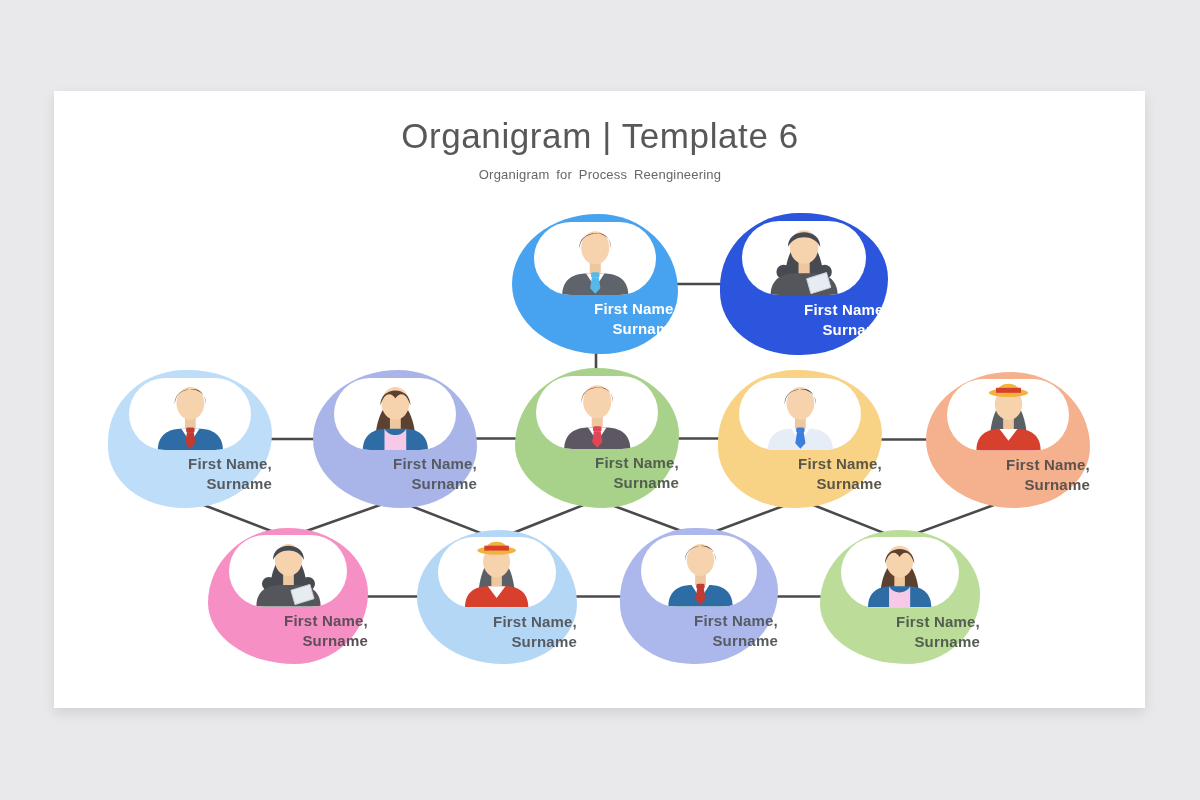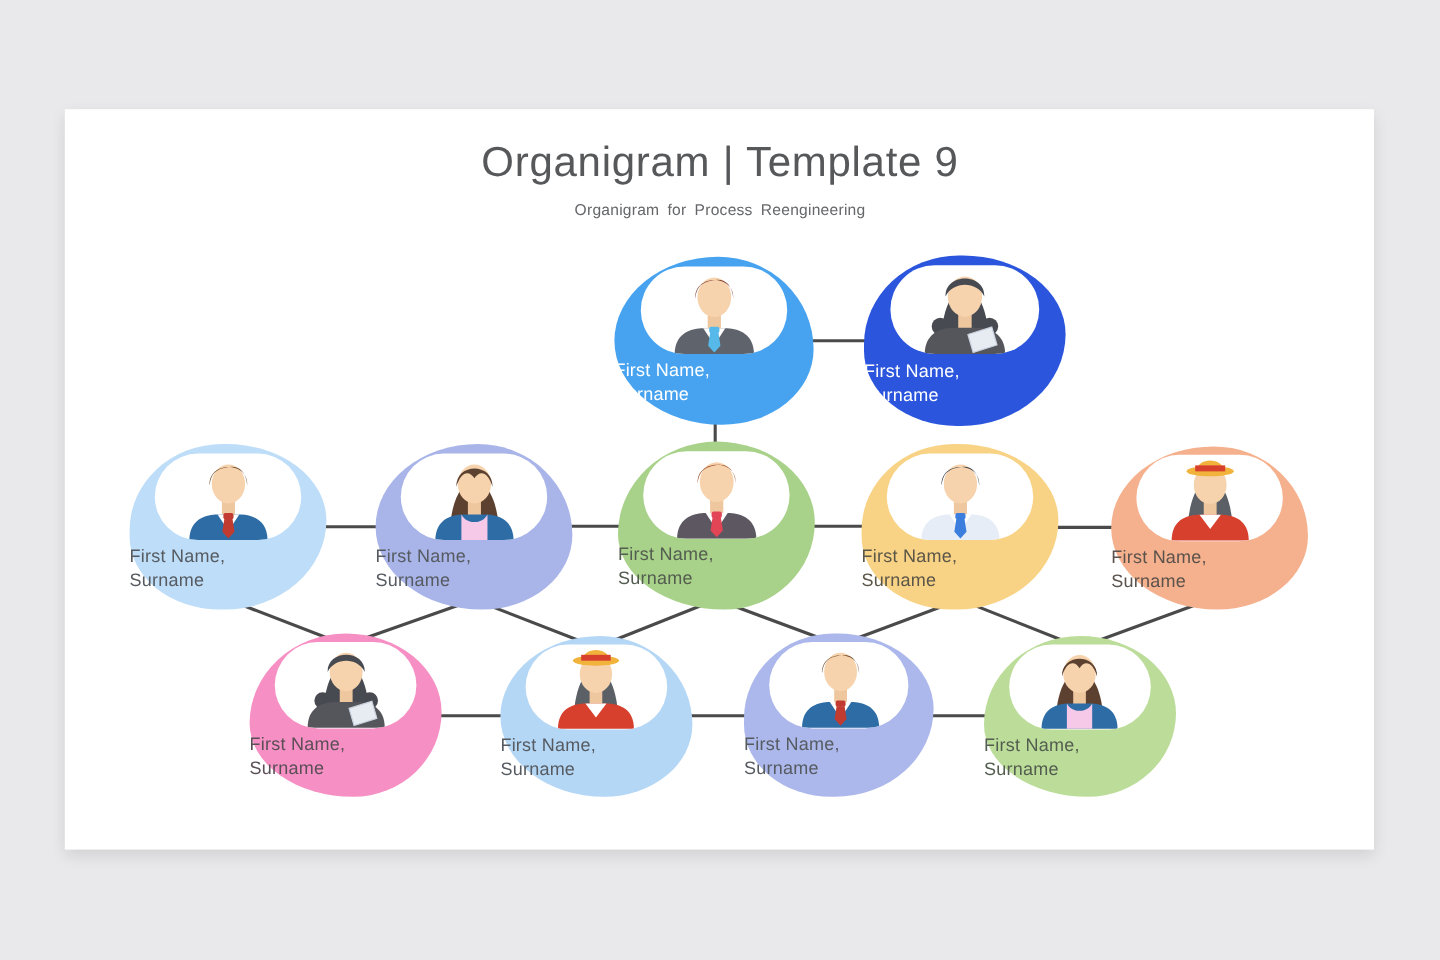--- a/index.html
+++ b/index.html
@@ -25,32 +25,32 @@
   .node{position:absolute;z-index:3;cursor:pointer}
   .blob-a{border-radius:52% 48% 46% 54%/50% 55% 45% 50%}
   .blob-b{border-radius:48% 52% 53% 47%/53% 47% 55% 45%}
   .blob-c{border-radius:50% 50% 46% 54%/55% 48% 52% 45%}
   .porthole{
     position:absolute;left:13%;top:5.5%;width:74%;height:52.5%;
     background:#FFFFFF;border-radius:200px;overflow:hidden;
   }
   .porthole svg{height:100%;display:block;margin:0 auto}
   .node-label{
-    position:absolute;left:0;top:61%;width:100%;text-align:left;
-    font-weight:normal;font-size:15px;line-height:1.33;letter-spacing:.2px;
+    position:absolute;left:0;top:61%;width:100%;text-align:right;
+    font-weight:bold;font-size:15px;line-height:1.33;letter-spacing:.2px;
   }
 </style>
 </head>
 <body>
 
 <div class="stage">
   <div class="slide"></div>
 
   <div class="header">
-    <h1 class="title">Organigram | Template 9</h1>
+    <h1 class="title">Organigram | Template 6</h1>
     <p class="subtitle">Organigram for Process Reengineering</p>
   </div>
 
   <svg class="wires" width="1200" height="800">
       <line x1="595" y1="284" x2="804" y2="284" stroke="#4A4A4A" stroke-width="2.6"></line>
       <line x1="596" y1="284" x2="596" y2="438" stroke="#4A4A4A" stroke-width="2.6"></line>
       <line x1="190" y1="439" x2="395" y2="439" stroke="#4A4A4A" stroke-width="2.6"></line>
       <line x1="395" y1="438.5" x2="597" y2="438.5" stroke="#4A4A4A" stroke-width="2.6"></line>
       <line x1="597" y1="438.5" x2="800" y2="438.5" stroke="#4A4A4A" stroke-width="2.6"></line>
       <line x1="800" y1="439.5" x2="1008" y2="439.5" stroke="#4A4A4A" stroke-width="2.6"></line>

